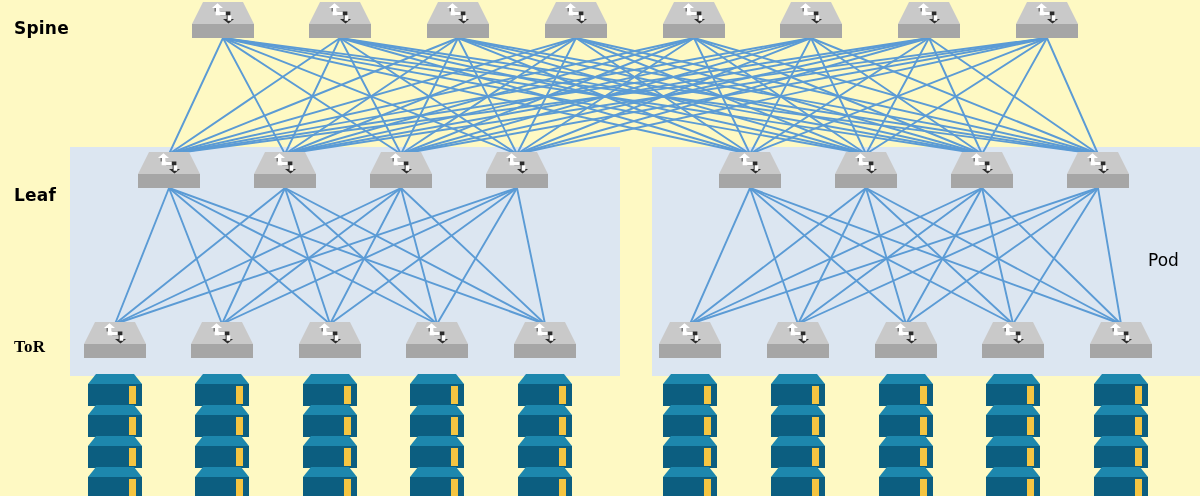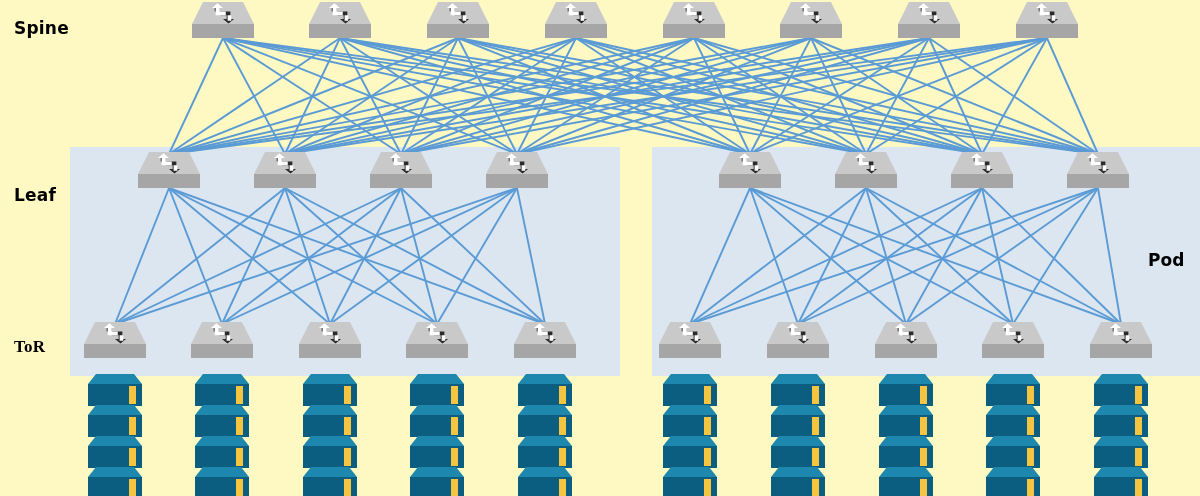--- a/index.html
+++ b/index.html
@@ -29,21 +29,21 @@
     font-family: "DejaVu Sans", sans-serif;
     font-weight: bold;
     font-size: 17px;
     color: #000000;
     letter-spacing: 0.2px;
     white-space: nowrap;
   }
   .pod-label {
     position: absolute;
     font-family: "DejaVu Sans", sans-serif;
-    font-weight: bold;
+    font-weight: normal;
     font-size: 17px;
     color: #000000;
     white-space: nowrap;
   }
 </style>
 </head>
 <body>
 
 <div id="stage">
 

